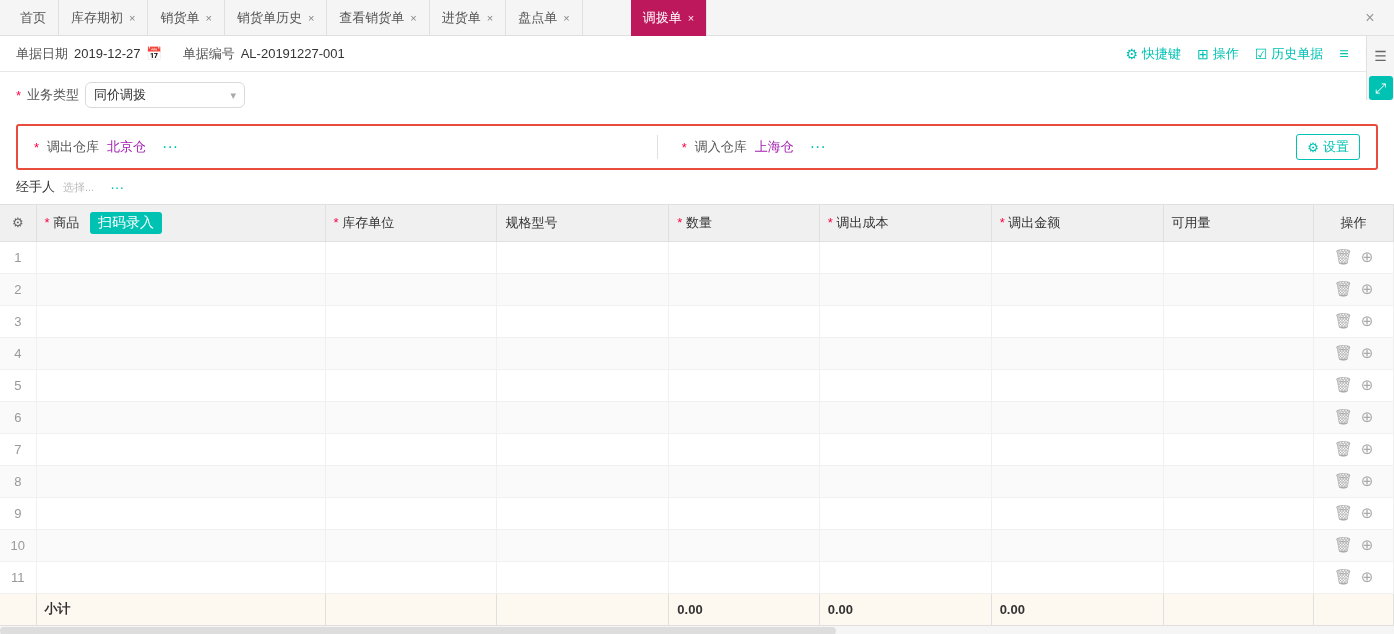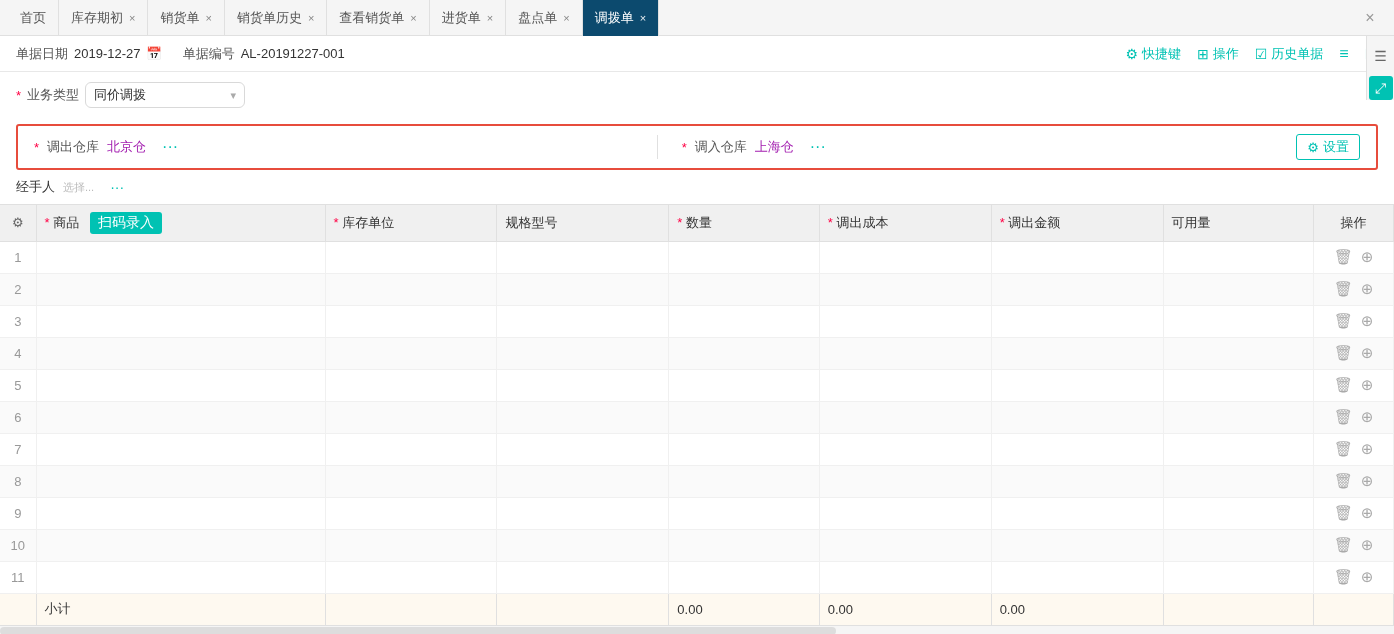--- a/index.html
+++ b/index.html
@@ -21,22 +21,23 @@
       padding: 0 12px;
       height: 36px;
       font-size: 13px;
       cursor: pointer;
       color: #555;
       border-right: 1px solid #e0e0e0;
       white-space: nowrap;
       gap: 6px;
     }
     .tab-item.active {
-      background: #0c4a6e;
+      background: #be185d;
       color: #fff;
+      margin-left: 48px;
     }
     .tab-item .close-icon {
       font-size: 11px;
       color: inherit;
       opacity: 0.7;
       cursor: pointer;
     }
     .tab-item.active .close-icon { color: #fff; opacity: 0.9; }
     .close-panel-btn {
       margin-left: auto;
@@ -188,21 +189,21 @@
       border-bottom: 1px solid #f0f0f0;
     }
     table tbody tr:nth-child(even) { background: #fafafa; }
     table tbody td {
       padding: 0 8px;
       border-right: 1px solid #f0f0f0;
       color: #333;
     }
     table tbody td.row-num { color: #999; text-align: center; width: 36px; }
     table tfoot tr { background: #fef9f0; height: 32px; }
-    table tfoot td { padding: 0 8px; border-right: 1px solid #e0e0e0; }
+    table tfoot td { padding: 0 8px; border-right: 1px solid #e0e0e0; font-weight: bold; }
 
     .scan-btn {
       background: #00c2b3;
       color: #fff;
       border: none;
       border-radius: 3px;
       padding: 2px 8px;
       font-size: 14px;
       cursor: pointer;
     }

